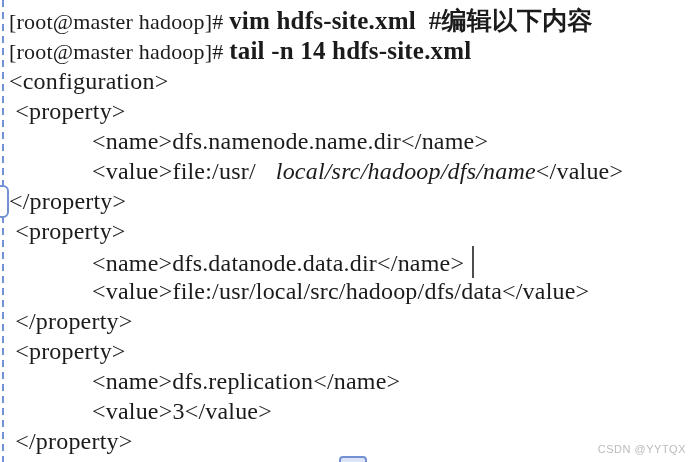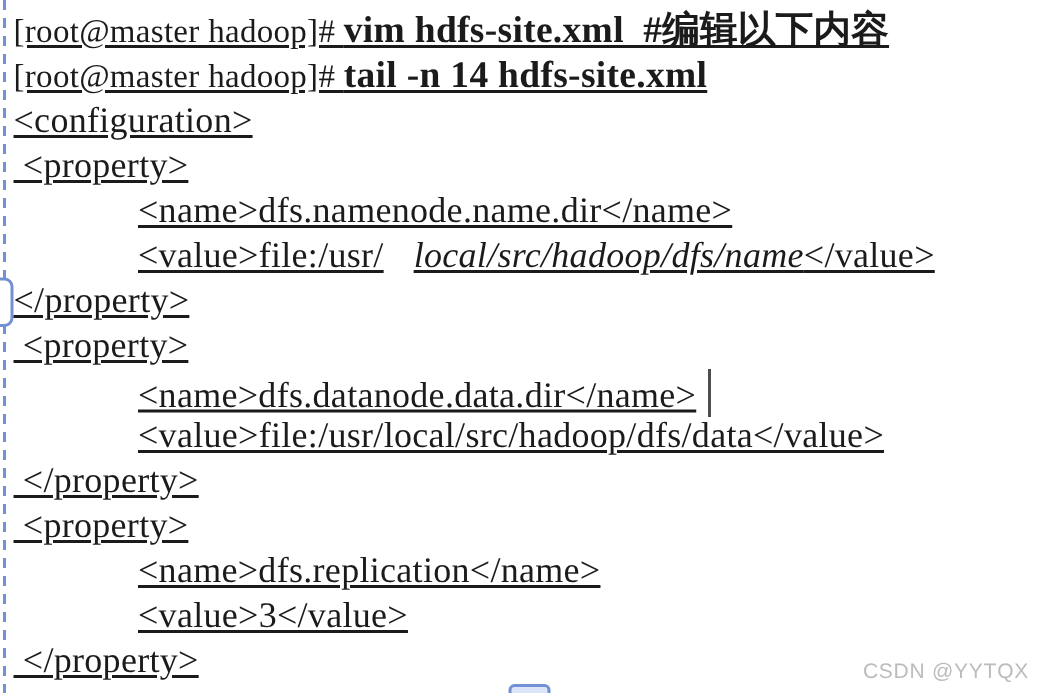--- a/index.html
+++ b/index.html
@@ -34,40 +34,39 @@
     background: #dbe5f7;
   }
   .content {
     position: absolute;
     left: 9px; top: 6px;
     font-size: 24px;
     line-height: 30px;
     color: #1b1b1b;
     letter-spacing: 0.2px;
     white-space: pre;
-    text-decoration: underline;
   }
   .line { height: 30px; }
   .line.indent { padding-left: 83px; }
   .seg { font-weight: normal; }
   .seg.prompt { font-size: 22px; }
   .seg.bold { font-weight: 700; font-size: 25px; }
   .seg.italic { font-style: italic; margin-left: 20px; }
   .caret {
     display: inline-block;
     width: 2px; height: 32px;
     background: #4d4d4d;
     margin-left: 8px;
     vertical-align: -7px;
   }
   .watermark {
     position: absolute;
     right: 7px; bottom: 7px;
     font-family: "Liberation Sans", sans-serif;
-    font-size: 14px;
+    font-size: 11px;
     color: #bcbcbc;
     letter-spacing: 0.5px;
   }
 </style>
 </head>
 <body>
 
 <div class="page">
   <div class="dashed-border"></div>
   <div class="handle-left"></div>

